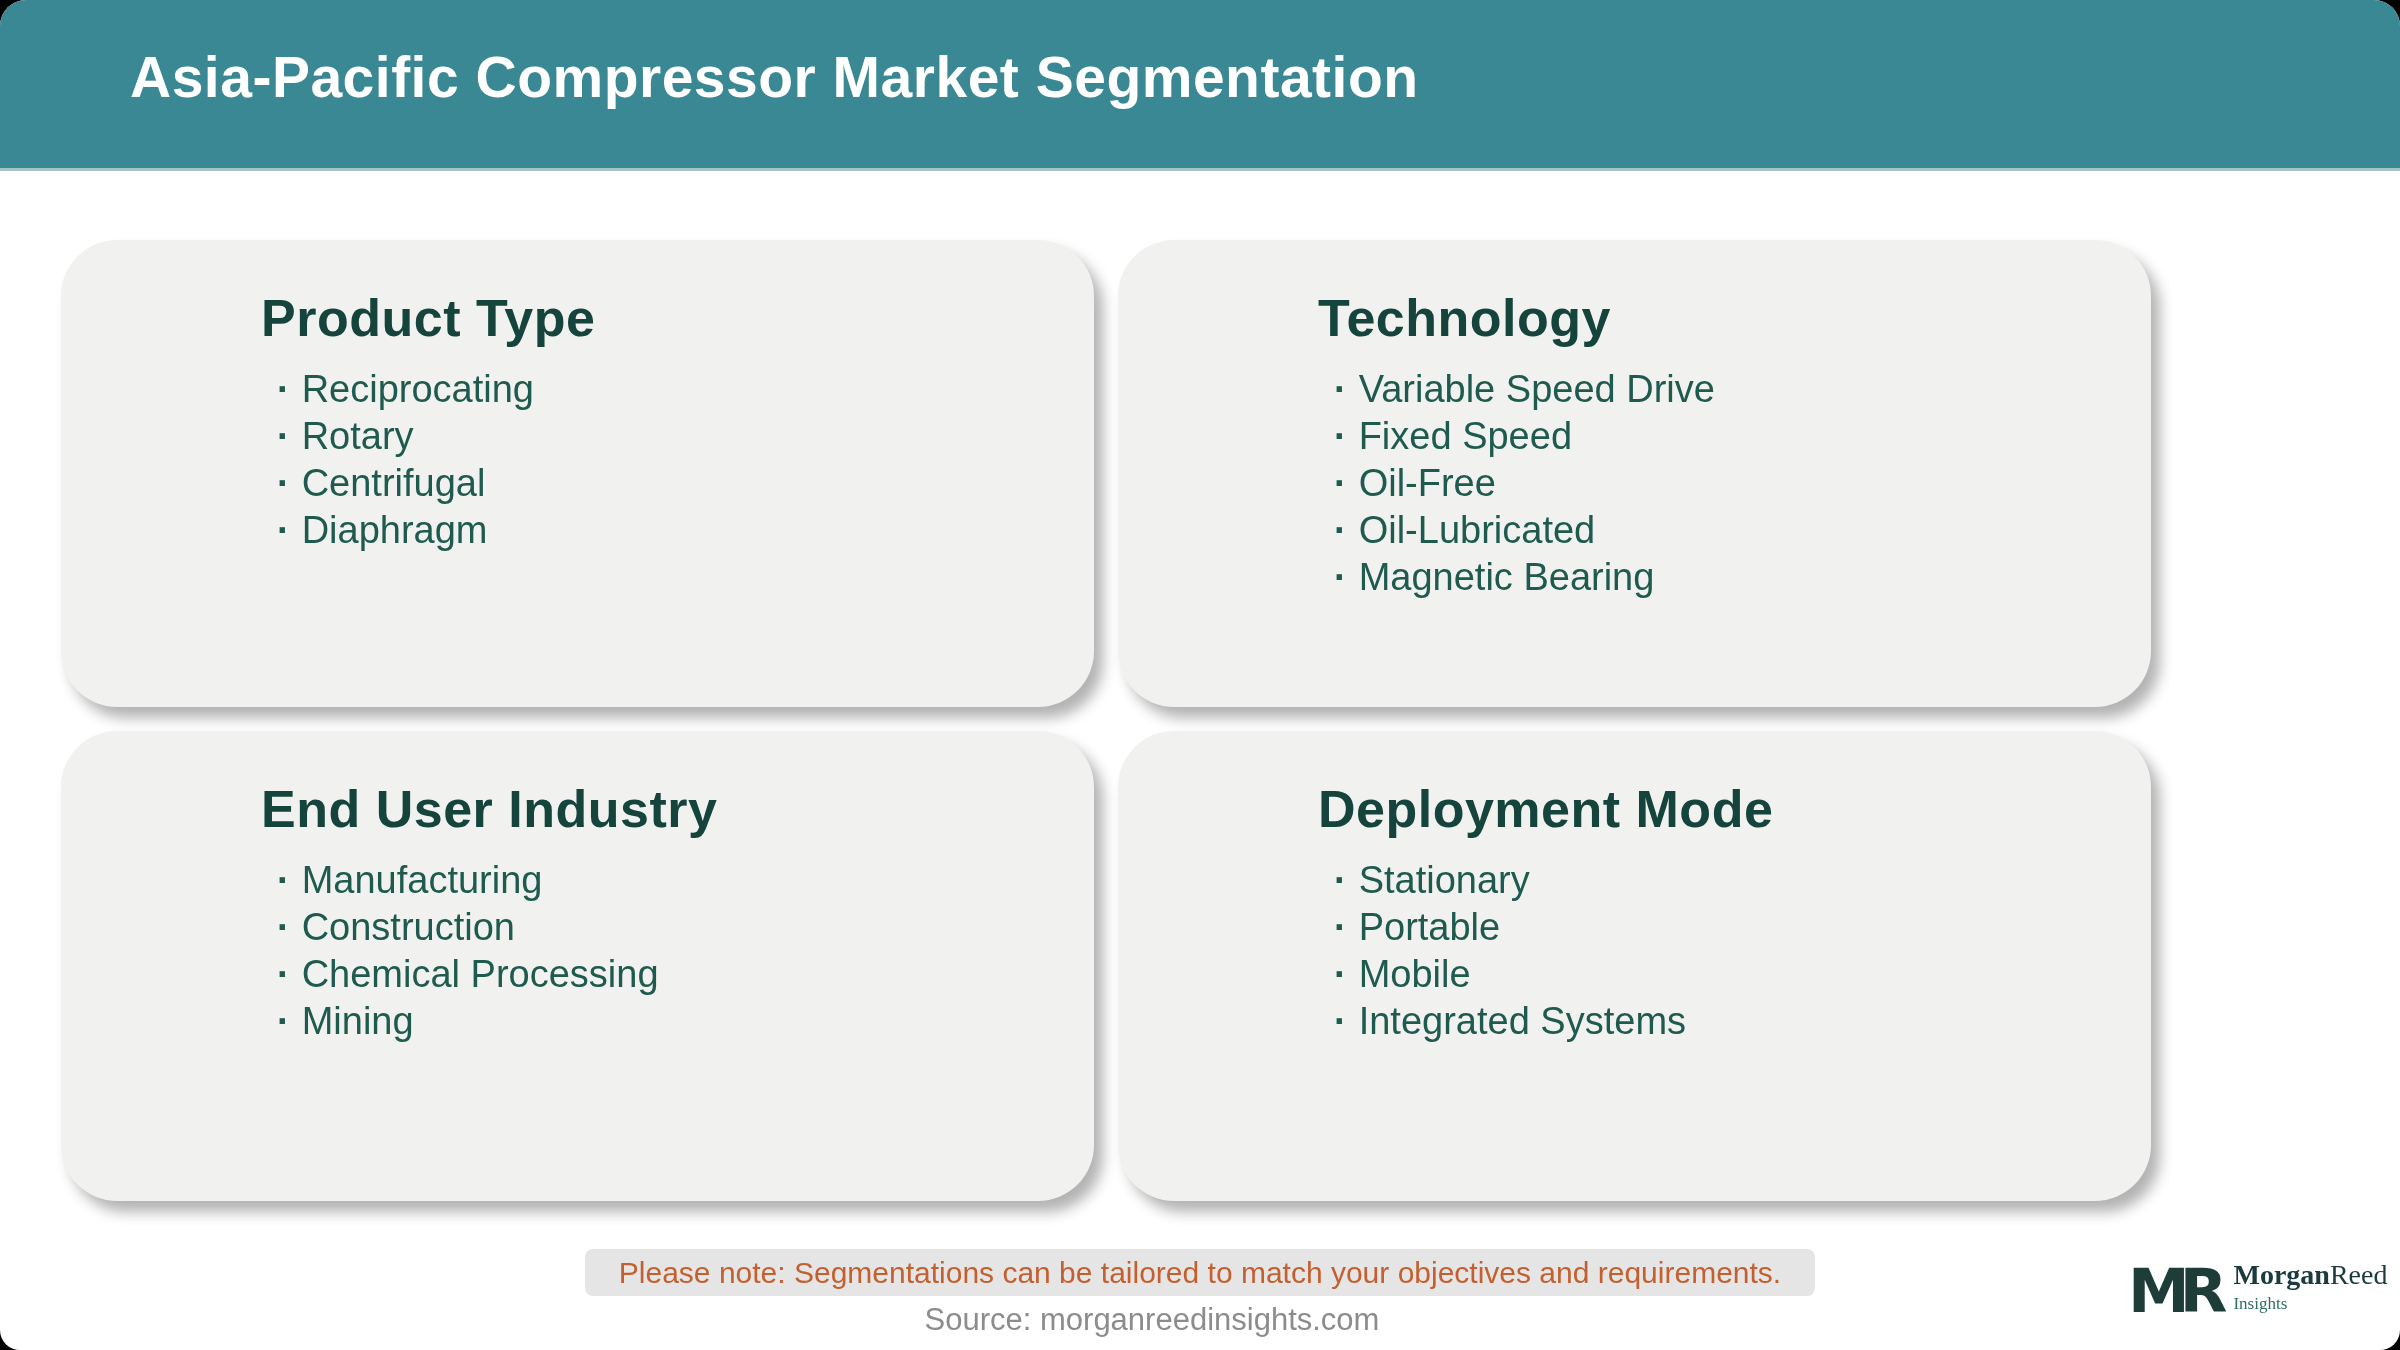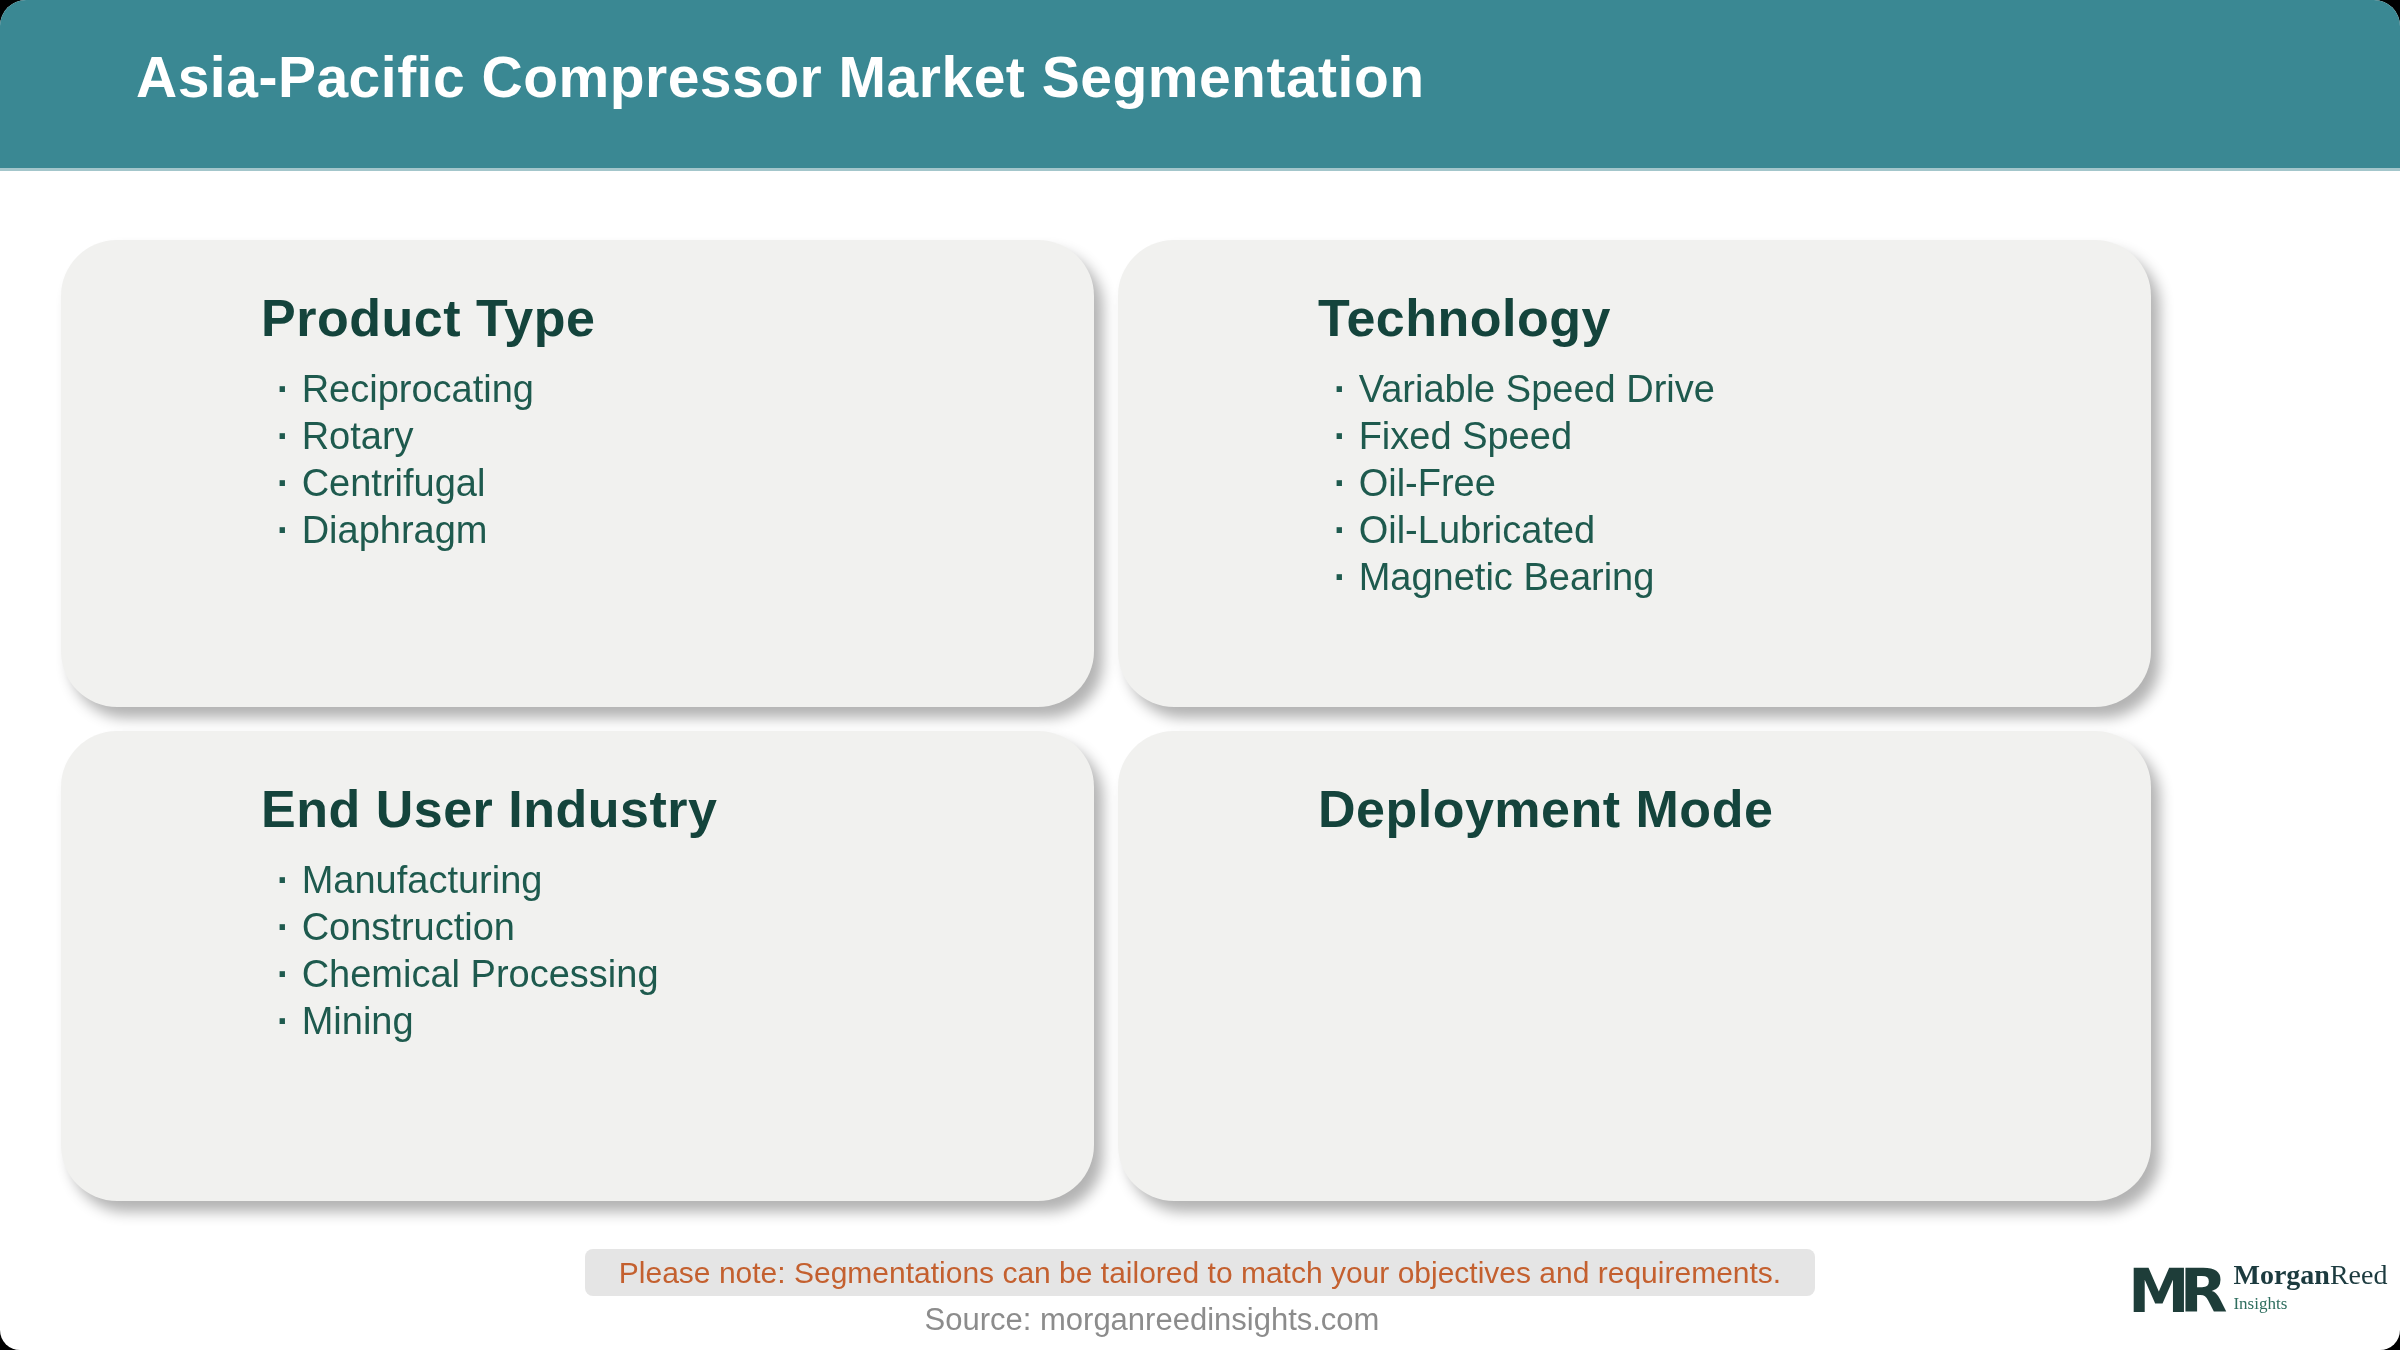--- a/index.html
+++ b/index.html
@@ -23,21 +23,20 @@
   .header {
     position: absolute;
     left: 0; top: 0;
     width: 100%;
     height: 171px;
     background: #3a8893;
     border-bottom: 3px solid #a3c6cb;
     box-sizing: border-box;
     display: flex;
     align-items: center;
-    padding-left: 6px;
   }
   .header h1 {
     margin: 0 0 14px 130px;
     color: #ffffff;
     font-size: 57px;
     font-weight: 700;
     letter-spacing: 0.5px;
   }
   
   .cards {
@@ -180,20 +179,26 @@
       <ul>
           <li>Manufacturing</li>
           <li>Construction</li>
           <li>Chemical Processing</li>
           <li>Mining</li>
         </ul>
     </div>
 
     <div class="card">
       <h2>Deployment Mode</h2>
+      <ul>
+          <li>Stationary</li>
+          <li>Portable</li>
+          <li>Mobile</li>
+          <li>Integrated Systems</li>
+        </ul>
     </div>
 
   </div>
 
   <div class="note-wrap">
     <span class="note">Please note: Segmentations can be tailored to match your objectives and requirements.</span>
   </div>
 
   <div class="source">Source: morganreedinsights.com</div>
 

